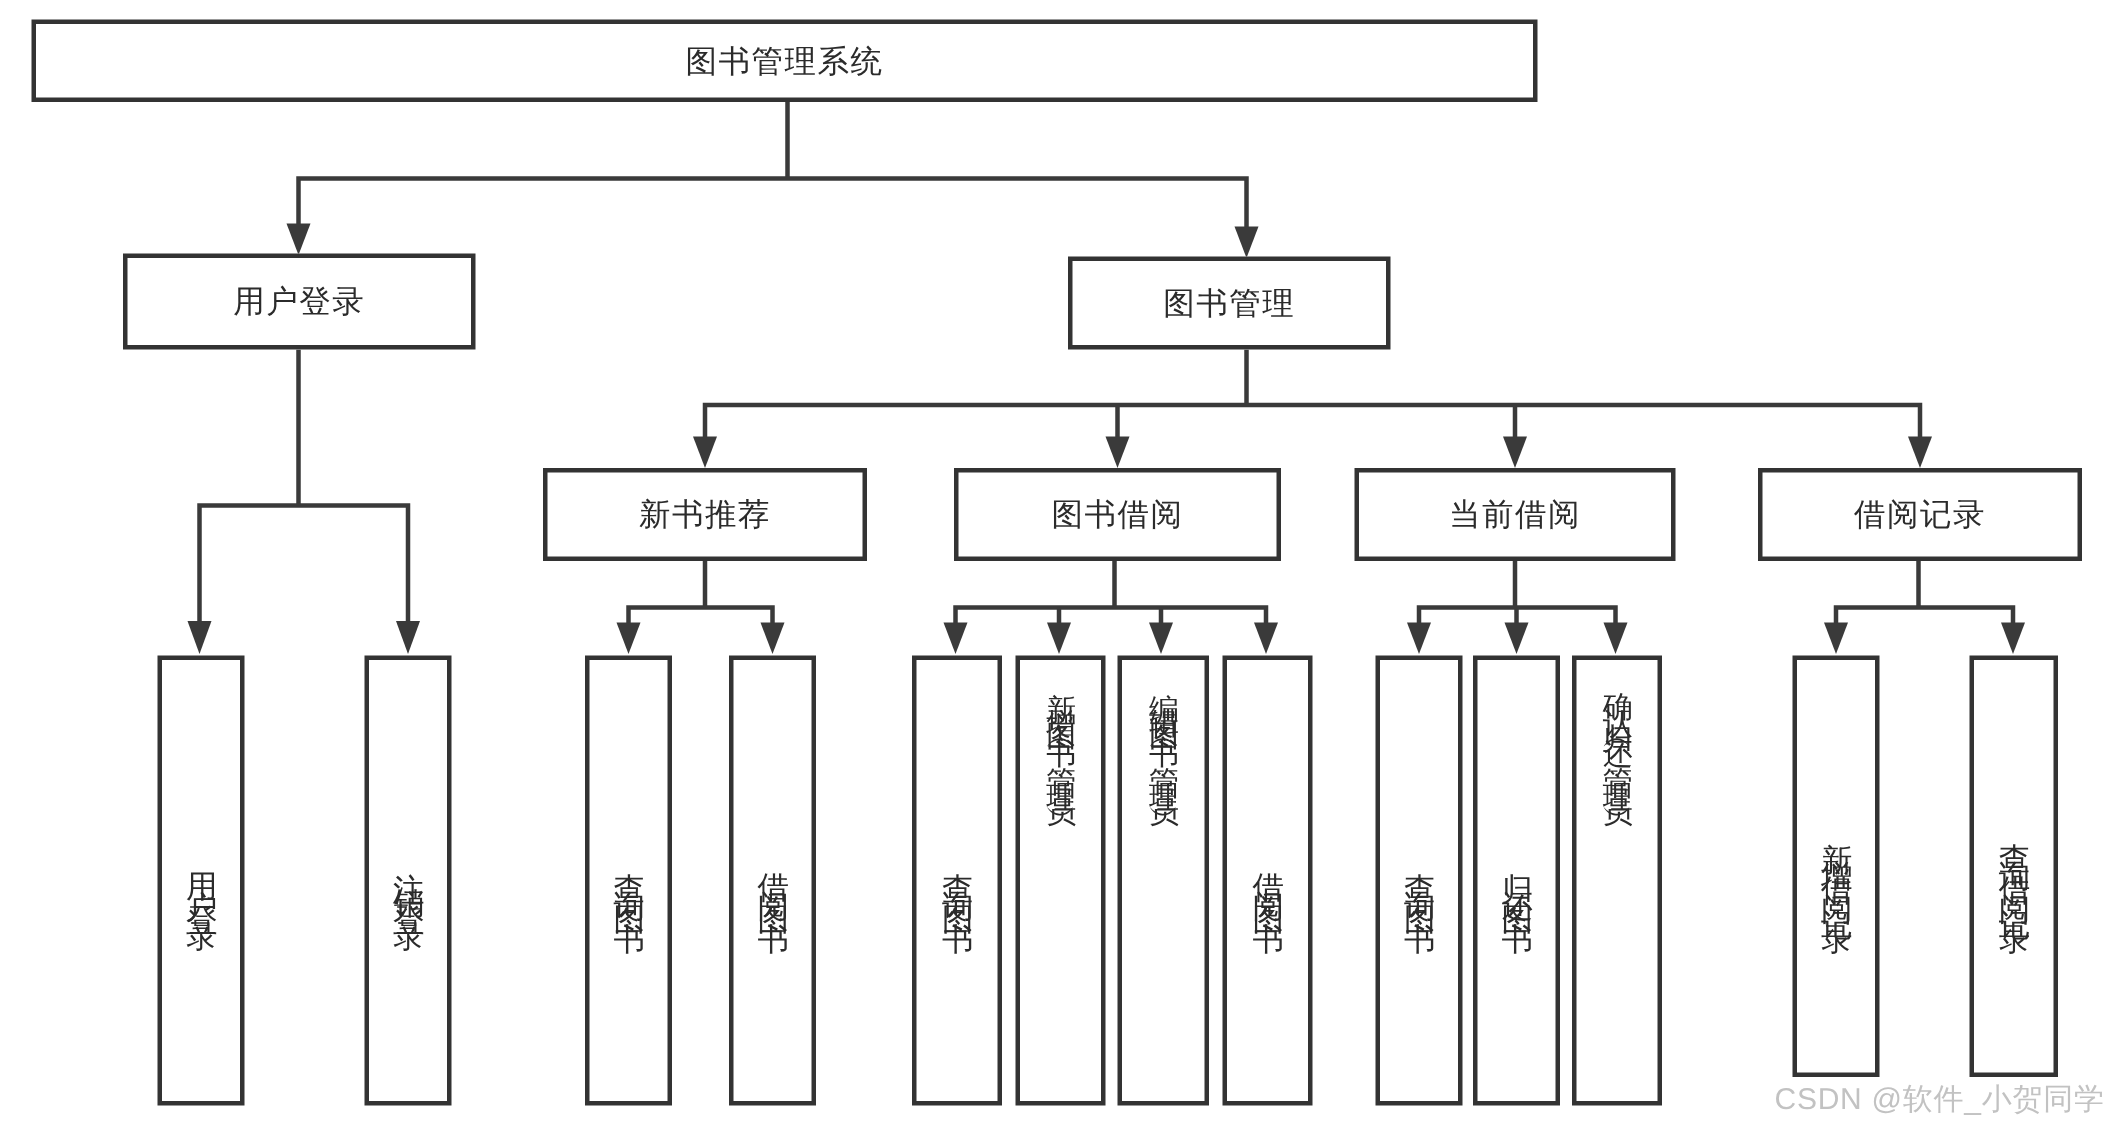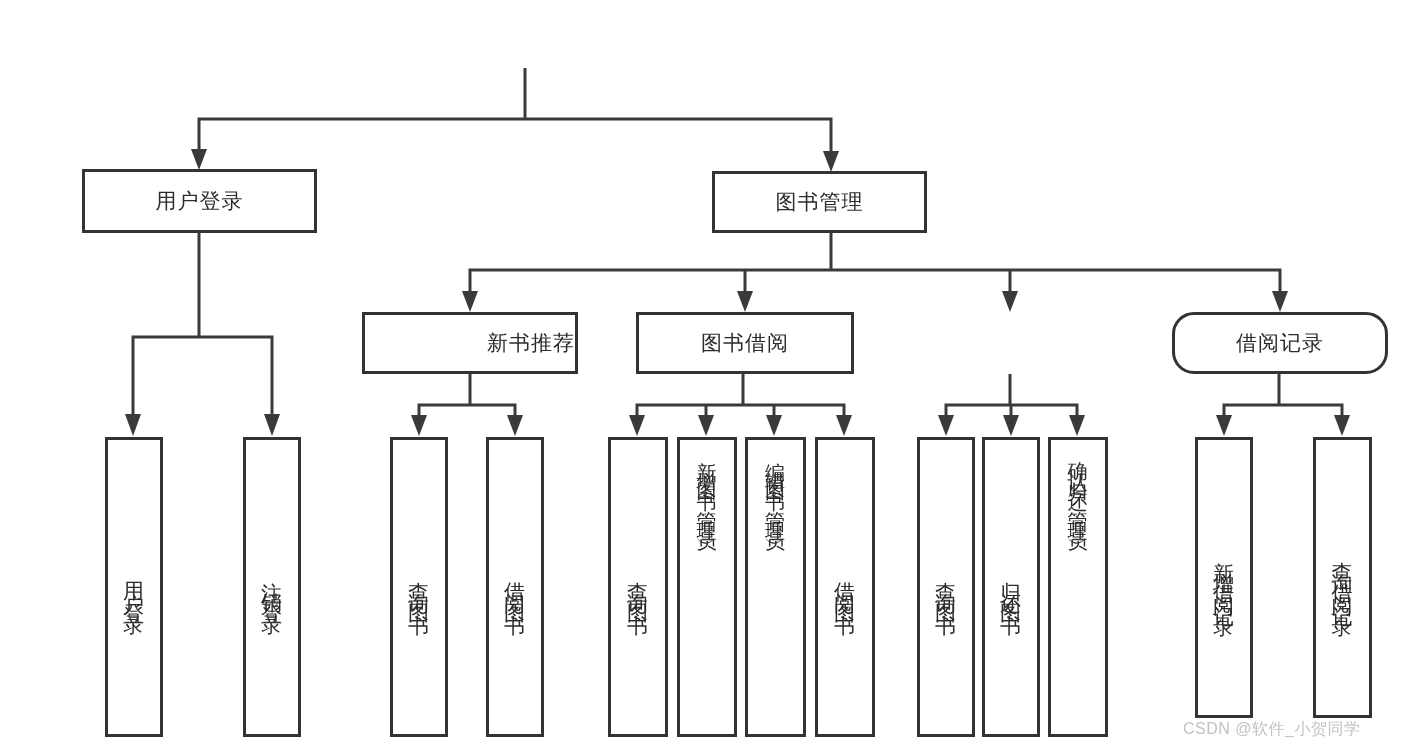--- a/index.html
+++ b/index.html
@@ -44,21 +44,21 @@
     font-size:21px;
     letter-spacing:11px;
     line-height:1;
   }
   .leaf.top{align-items:flex-start;}
   .leaf.top .vtext{padding-top:6px;font-size:20px;letter-spacing:10px;}
   .leaf.short{height:281px;}
   .watermark{
     position:absolute;
     left:1183px;top:719px;
-    font-size:16px;
+    font-size:20px;
     color:var(--watermark);
     white-space:nowrap;
     z-index:5;
     letter-spacing:0.5px;
   }
 </style>
 </head>
 <body>
 
 <div class="stage">
@@ -99,35 +99,41 @@
       <polygon points="1003,415 1019,415 1011,436" fill="#3a3a3a" stroke="none"></polygon>
       <polygon points="1069,415 1085,415 1077,436" fill="#3a3a3a" stroke="none"></polygon>
     </g>
     <g stroke="#3a3a3a" stroke-width="3" fill="none">
       <path d="M1279,374 V405 M1222.5,405 H1343.5 M1224,405 V417 M1342,405 V417"></path>
       <polygon points="1216,415 1232,415 1224,436" fill="#3a3a3a" stroke="none"></polygon>
       <polygon points="1334,415 1350,415 1342,436" fill="#3a3a3a" stroke="none"></polygon>
     </g>
   </svg>
 
+  <div class="node" style="left:21px;top:13px;width:1004px;height:55px;">
+    <span>图书管理系统</span>
+  </div>
 
   <div class="node" style="left:82px;top:169px;width:235px;height:64px;">
     <span>用户登录</span>
   </div>
   <div class="node" style="left:712px;top:171px;width:215px;height:62px;">
     <span>图书管理</span>
   </div>
 
-  <div class="node" style="left:362px;top:312px;width:216px;height:62px;justify-content:flex-end;">
+  <div class="node" style="left:362px;top:312px;width:216px;height:62px;">
     <span>新书推荐</span>
   </div>
   <div class="node" style="left:636px;top:312px;width:218px;height:62px;font-family:Liberation Mono, monospace;">
     <span>图书借阅</span>
   </div>
-  <div class="node" style="left:1172px;top:312px;width:216px;height:62px;border-radius:22px;">
+  <div class="node" style="left:903px;top:312px;width:214px;height:62px;">
+    <span>当前借阅</span>
+  </div>
+  <div class="node" style="left:1172px;top:312px;width:216px;height:62px;">
     <span>借阅记录</span>
   </div>
 
   <div class="leaf" style="left:105px;">
     <span class="vtext">用户登录</span>
   </div>
   <div class="leaf" style="left:243px;">
     <span class="vtext">注销登录</span>
   </div>
 

